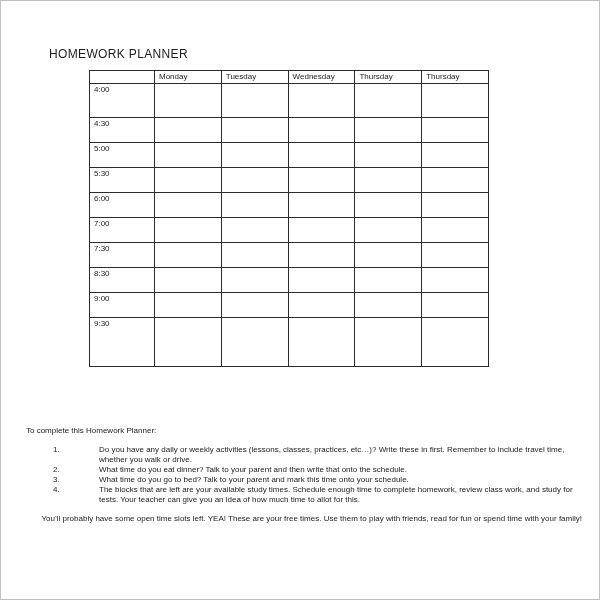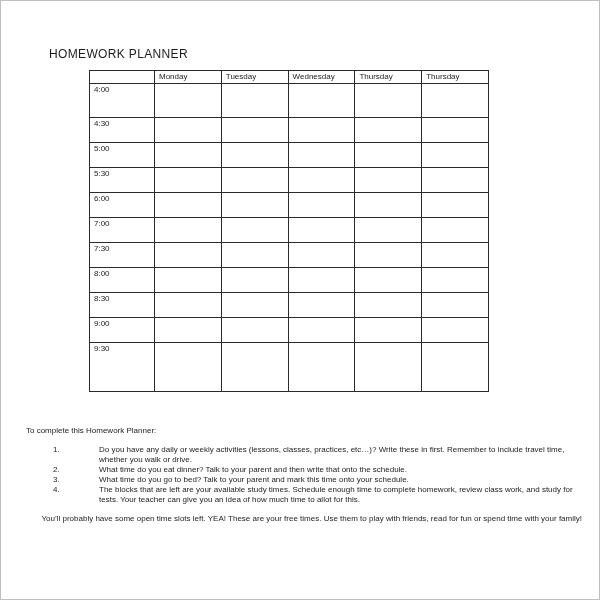--- a/index.html
+++ b/index.html
@@ -218,30 +218,20 @@
             <span>7:30</span>
           </td>
           <td></td>
           <td></td>
           <td></td>
           <td></td>
           <td></td>
         </tr>
         <tr class="slot">
           <td class="time-cell">
-            <span>8:00</span>
-          </td>
-          <td></td>
-          <td></td>
-          <td></td>
-          <td></td>
-          <td></td>
-        </tr>
-        <tr class="slot">
-          <td class="time-cell">
             <span>8:30</span>
           </td>
           <td></td>
           <td></td>
           <td></td>
           <td></td>
           <td></td>
         </tr>
         <tr class="slot">
           <td class="time-cell">

